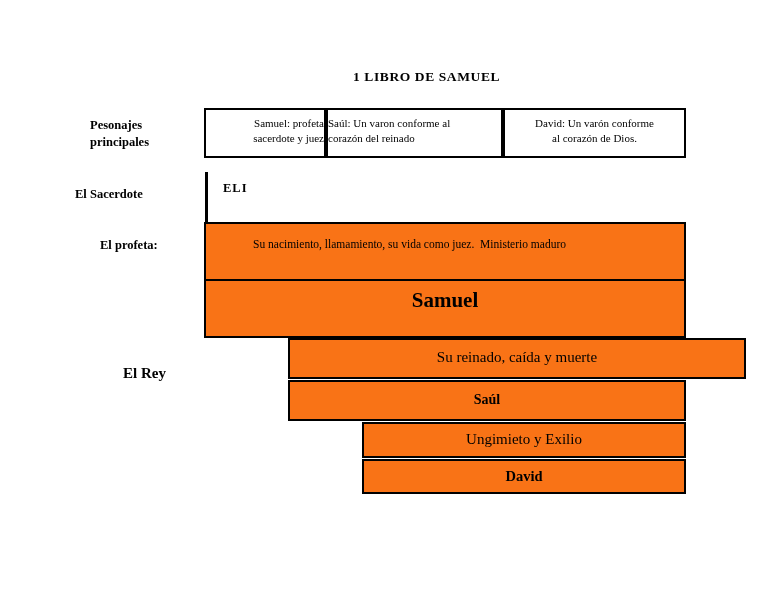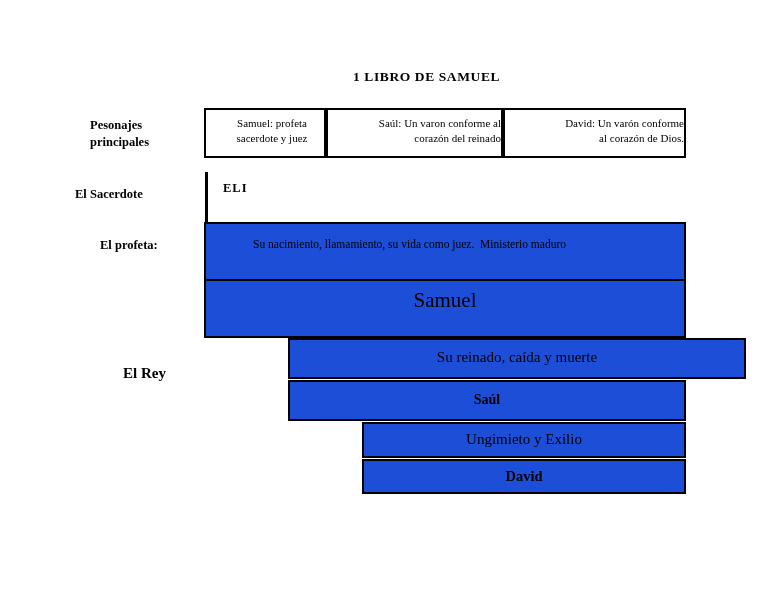--- a/index.html
+++ b/index.html
@@ -36,44 +36,44 @@
     display: flex;
   }
   .char-cell {
     border: 2px solid #000;
     box-sizing: border-box;
     font-size: 11px; line-height: 14.5px;
     padding-top: 6px;
     height: 50px;
     background: #fff;
   }
-  .char-cell.c1 { width: 122px; text-align: center; padding-left: 14px; }
-  .char-cell.c2 { width: 177px; text-align: right; }
-  .char-cell.c3 { width: 183px; text-align: right; }
+  .char-cell.c1 { width: 122px; text-align: right; padding-left: 14px; }
+  .char-cell.c2 { width: 177px; text-align: left; }
+  .char-cell.c3 { width: 183px; text-align: center; }
 
   
   .eli-line { left: 205px; top: 172px; width: 3px; height: 50px; background: #000; }
   .eli-name { left: 223px; top: 181px; font-size: 12.5px; font-weight: bold; letter-spacing: 1px; text-align: center; }
 
   .box {
     box-sizing: border-box;
     border: 2px solid #000;
-    background: #1d4ed8;
+    background: #f97316;
     text-align: center;
   }
   .box-nacimiento {
     left: 204px; top: 222px; width: 482px; height: 57px;
     border-bottom: none;
     font-size: 11.5px;
     text-align: left; padding: 14px 0 0 47px;
     white-space: pre-wrap;
   }
   .box-samuel {
     left: 204px; top: 279px; width: 482px; height: 59px;
-    font-size: 21px; font-weight: normal; padding-top: 7px;
+    font-size: 21px; font-weight: bold; padding-top: 7px;
   }
   .box-reinado {
     left: 288px; top: 338px; width: 458px; height: 41px;
     font-size: 15px; padding-top: 9px;
   }
   .box-saul {
     left: 288px; top: 380px; width: 398px; height: 41px;
     font-size: 14px; font-weight: bold; padding-top: 10px;
   }
   .box-ungimiento {

